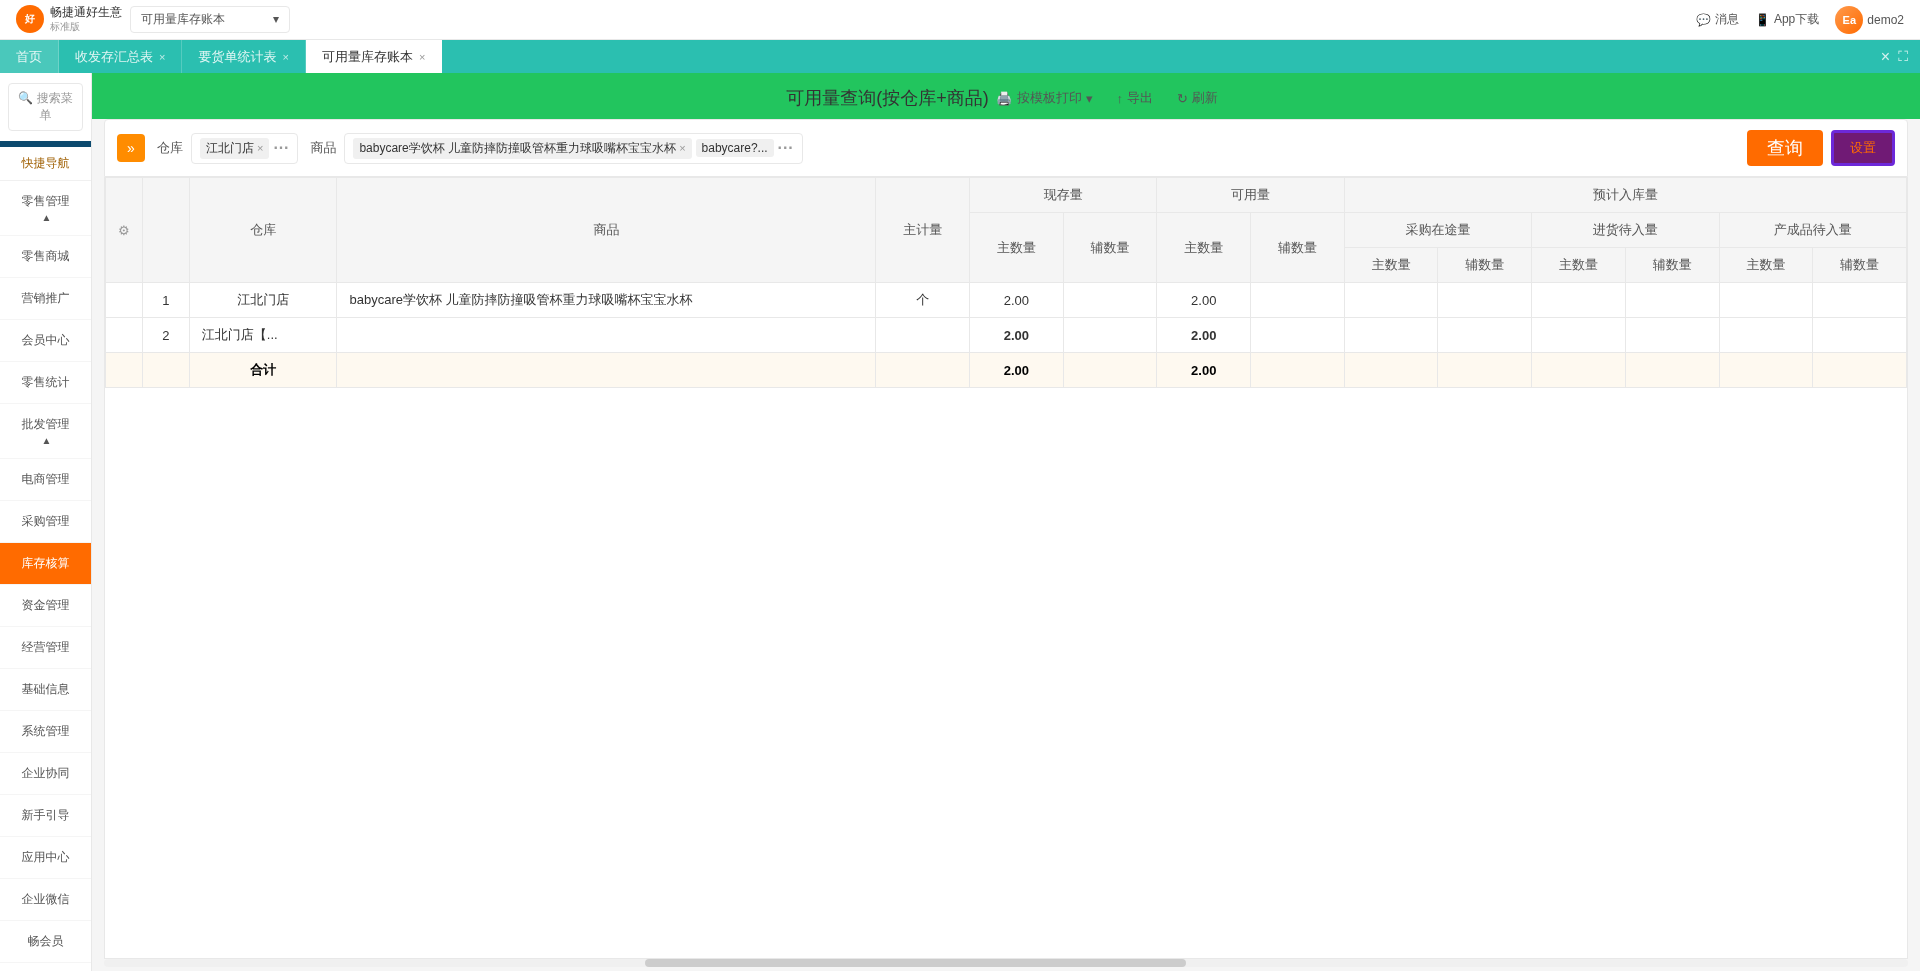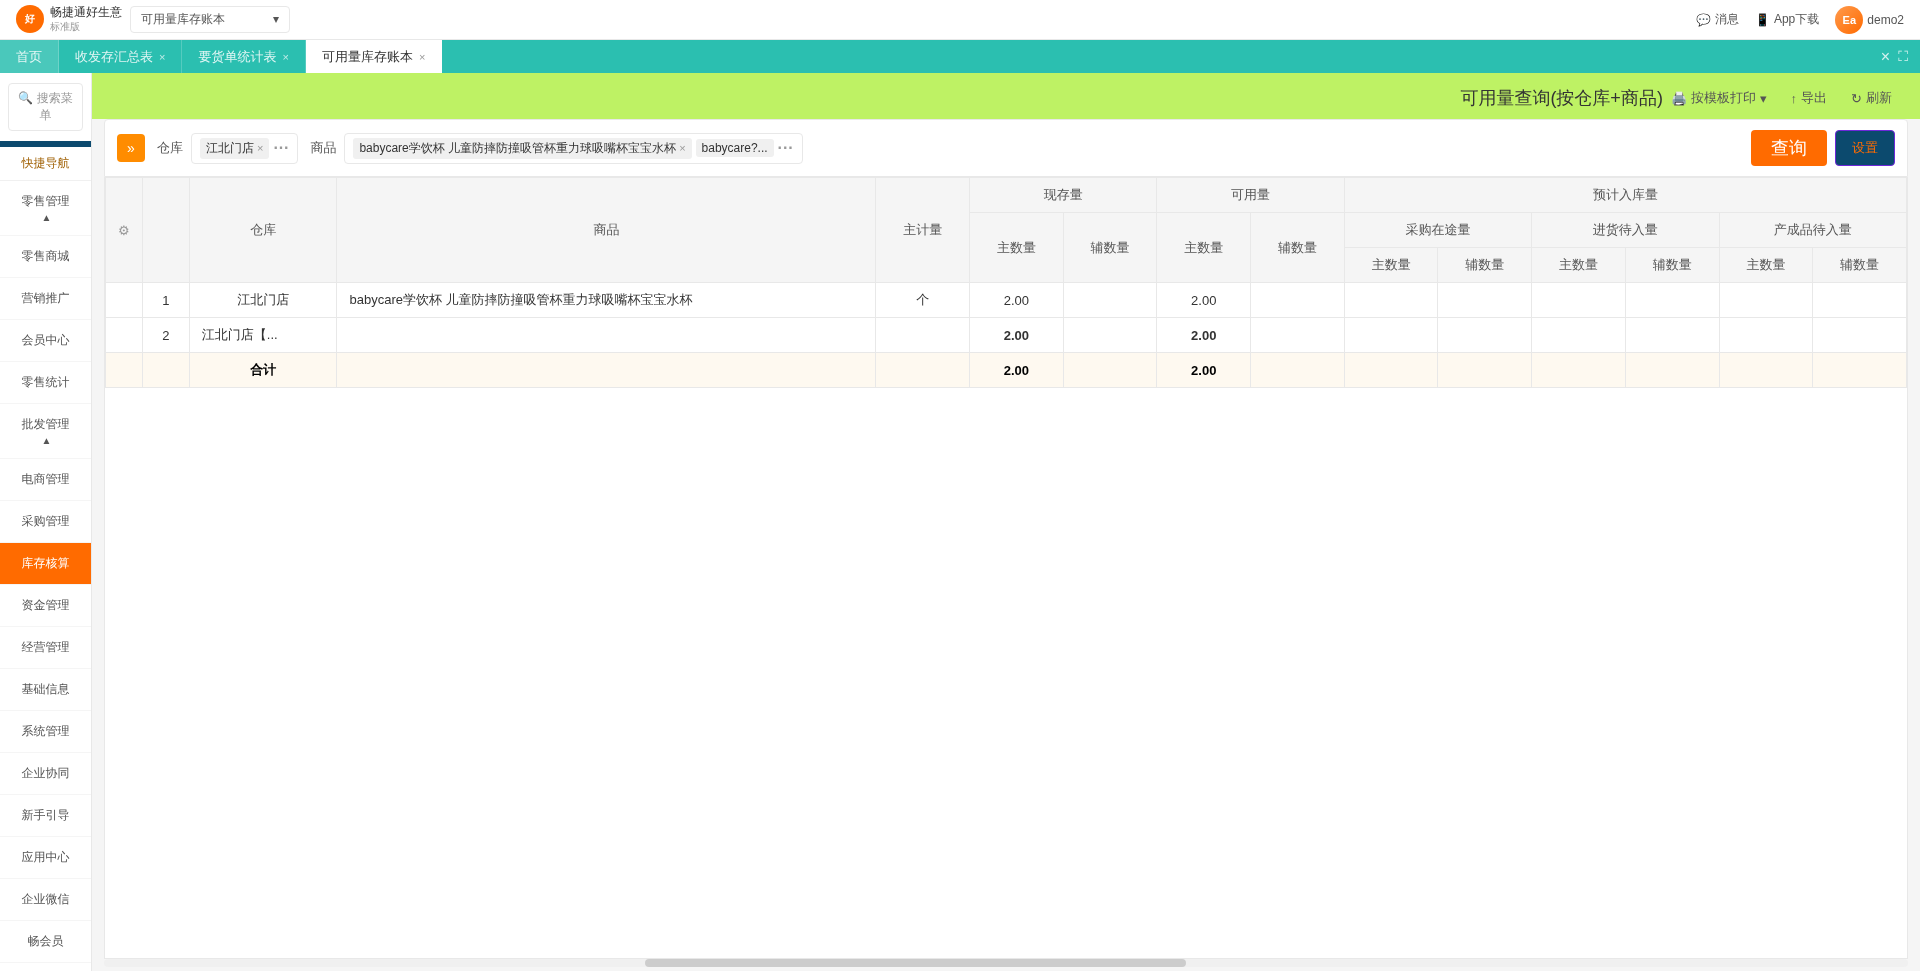--- a/index.html
+++ b/index.html
@@ -205,25 +205,25 @@
     .content {
       flex: 1;
       overflow: auto;
       background: #f5f5f5;
       display: flex;
       flex-direction: column;
     }
 
     
     .page-header {
-      background: #bef264;
+      background: #22c55e;
       padding: 12px 20px 8px 20px;
       display: flex;
       align-items: center;
-      justify-content: flex-end;
+      justify-content: center;
       flex-shrink: 0;
     }
     .page-title {
       font-size: 18px;
       color: #333;
       font-weight: normal;
     }
     .page-actions {
       display: flex;
       align-items: center;
@@ -316,23 +316,23 @@
     .btn-query {
       background: #ff6b00;
       color: white;
       border: none;
       border-radius: 4px;
       padding: 6px 20px;
       font-size: 18px;
       cursor: pointer;
     }
     .btn-settings {
-      background: #0c4a6e;
+      background: #701a75;
       color: #ff6b00;
-      border: 1px solid #6d28d9;
+      border: 3px solid #6d28d9;
       border-radius: 4px;
       padding: 6px 16px;
       font-size: 13px;
       cursor: pointer;
     }
 
     
     .table-wrapper {
       margin: 0 12px;
       background: #fff;

